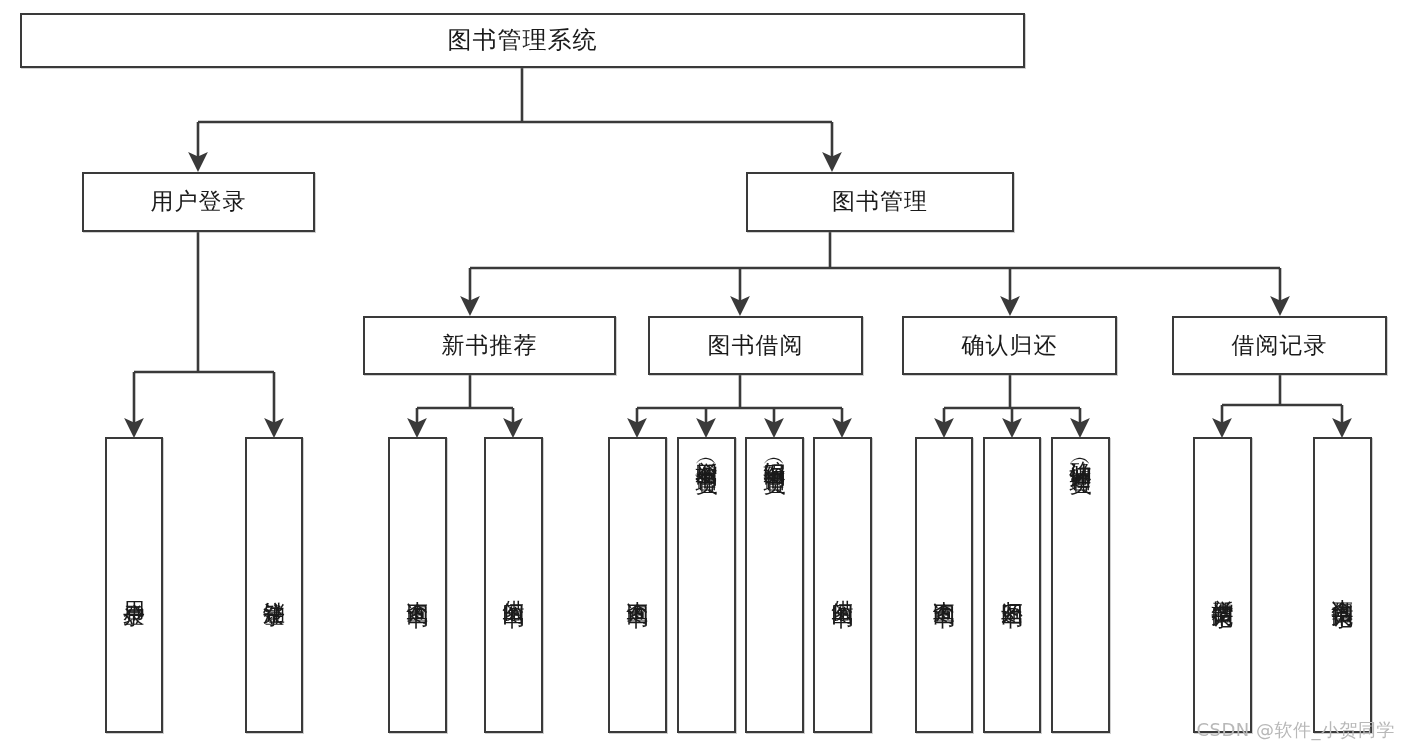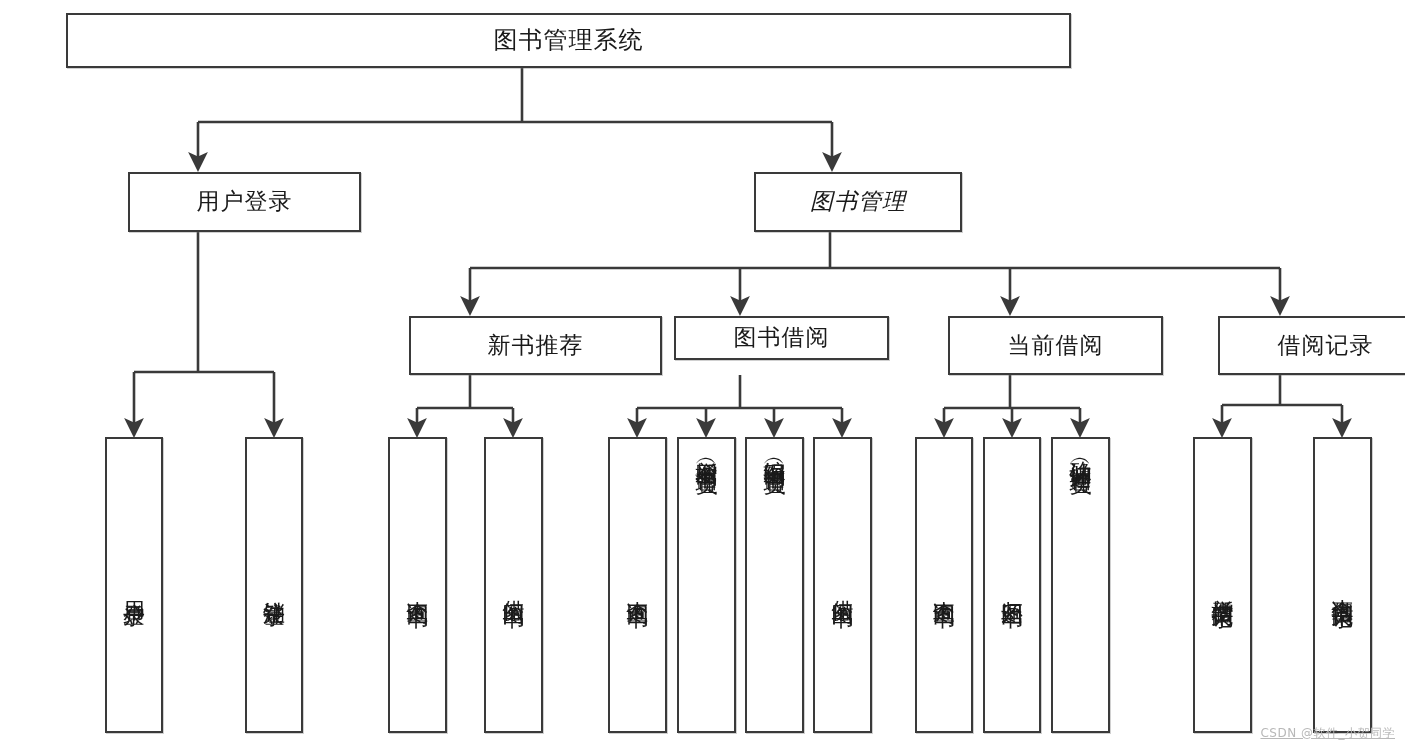--- a/index.html
+++ b/index.html
@@ -29,21 +29,20 @@
   .node {
     position: absolute;
     box-sizing: border-box;
     border: 2.5px solid #3a3a3a;
     background: #ffffff;
     display: flex;
     align-items: center;
     justify-content: center;
     color: #1a1a1a;
     box-shadow: 1px 1px 0 rgba(120,120,120,0.35);
-    margin-left: 46px;
   }
   .node-h {
     font-size: 23px;
     line-height: 1.1;
     letter-spacing: 1px;
     white-space: nowrap;
   }
   .node-root .node-h { font-size: 24px; }
   .leaf {
     position: absolute;
@@ -66,25 +65,24 @@
     color: #1a1a1a;
     white-space: nowrap;
   }
   .leaf.short .leaf-v {
     align-self: center;
   }
   .watermark {
     position: absolute;
     right: 10px;
     bottom: 5px;
-    font-size: 12px;
+    font-size: 18px;
     color: #b8b8b8;
     letter-spacing: 0.5px;
     white-space: nowrap;
-    text-decoration: underline;
   }
 </style>
 </head>
 <body>
 
 <div id="canvas">
 
   <svg id="edges" viewBox="0 0 1405 747" width="1405" height="747">
     <defs>
       <marker id="arrow" markerWidth="9" markerHeight="9" refX="4.2" refY="4.2" orient="auto" markerUnits="strokeWidth">
@@ -135,32 +133,32 @@
     </g>
   </svg>
 
   <div class="node node-root" style="left:20px; top:13px; width:1005px; height:55px;">
     <span class="node-h">图书管理系统</span>
   </div>
 
   <div class="node" style="left:82px; top:172px; width:233px; height:60px;">
     <span class="node-h">用户登录</span>
   </div>
-  <div class="node" style="left:708px; top:172px; width:208px; height:60px;font-style:italic;">
+  <div class="node" style="left:746px; top:172px; width:268px; height:60px;">
     <span class="node-h">图书管理</span>
   </div>
 
   <div class="node" style="left:363px; top:316px; width:253px; height:59px;">
     <span class="node-h">新书推荐</span>
   </div>
-  <div class="node" style="left:628px; top:316px; width:215px; height:44px;">
+  <div class="node" style="left:648px; top:316px; width:215px; height:59px;">
     <span class="node-h">图书借阅</span>
   </div>
   <div class="node" style="left:902px; top:316px; width:215px; height:59px;">
-    <span class="node-h">当前借阅</span>
+    <span class="node-h">确认归还</span>
   </div>
   <div class="node" style="left:1172px; top:316px; width:215px; height:59px;justify-content:center;">
     <span class="node-h">借阅记录</span>
   </div>
 
   <div class="leaf short" style="left:105px; top:437px; width:58px; height:296px;">
     <span class="leaf-v">用户登录</span>
   </div>
   <div class="leaf short" style="left:245px; top:437px; width:58px; height:296px;">
     <span class="leaf-v">注销登录</span>

